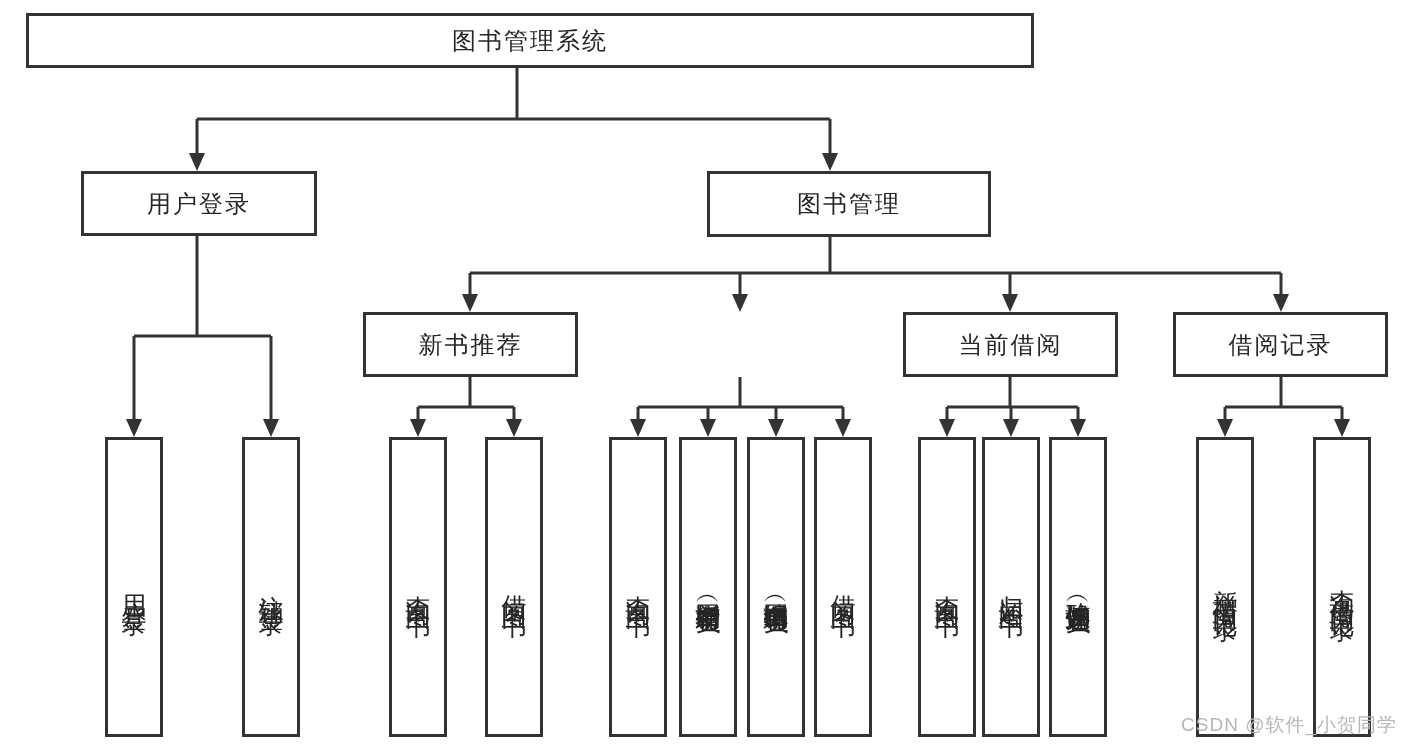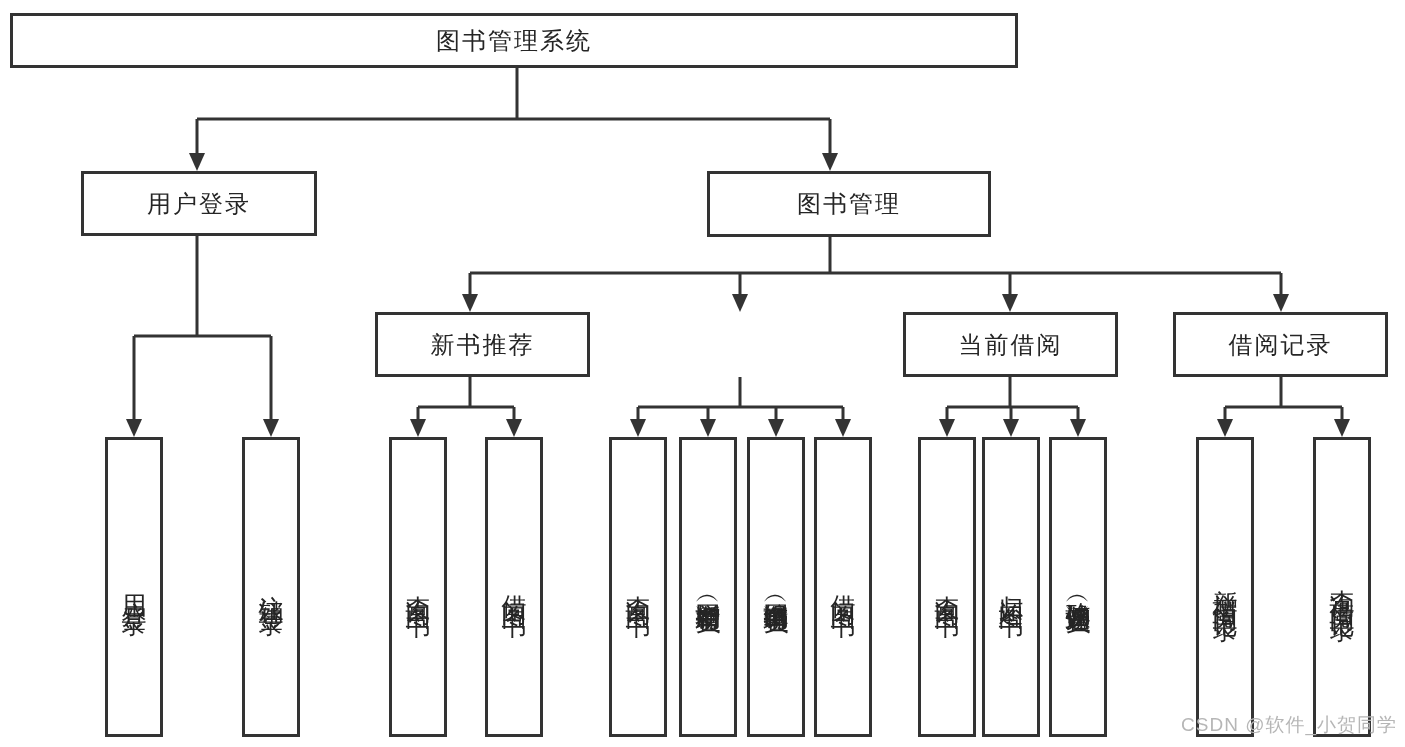--- a/index.html
+++ b/index.html
@@ -106,32 +106,32 @@
       <polygon points="1070,419 1086,419 1078,437"></polygon>
     </g>
 
     <g>
       <path d="M1281 377 V407 M1225 407 H1342 M1225 407 V422 M1342 407 V422"></path>
       <polygon points="1217,419 1233,419 1225,437"></polygon>
       <polygon points="1334,419 1350,419 1342,437"></polygon>
     </g>
   </svg>
 
-  <div class="hbox" style="left:10px;top:13px;width:1008px;height:55px;">
+  <div class="hbox" style="left:26px;top:13px;width:1008px;height:55px;">
     <span>图书管理系统</span>
   </div>
 
   <div class="hbox" style="left:81px;top:171px;width:236px;height:65px;">
     <span>用户登录</span>
   </div>
   <div class="hbox" style="left:707px;top:171px;width:284px;height:66px;">
     <span>图书管理</span>
   </div>
 
-  <div class="hbox" style="left:363px;top:312px;width:215px;height:65px;margin-left:12px;">
+  <div class="hbox" style="left:363px;top:312px;width:215px;height:65px;">
     <span>新书推荐</span>
   </div>
   <div class="hbox" style="left:1173px;top:312px;width:215px;height:65px;">
     <span>借阅记录</span>
   </div>
   <div class="hbox" style="left:903px;top:312px;width:215px;height:65px;">
     <span>当前借阅</span>
   </div>
 
   <div class="vbox" style="left:105px;">

